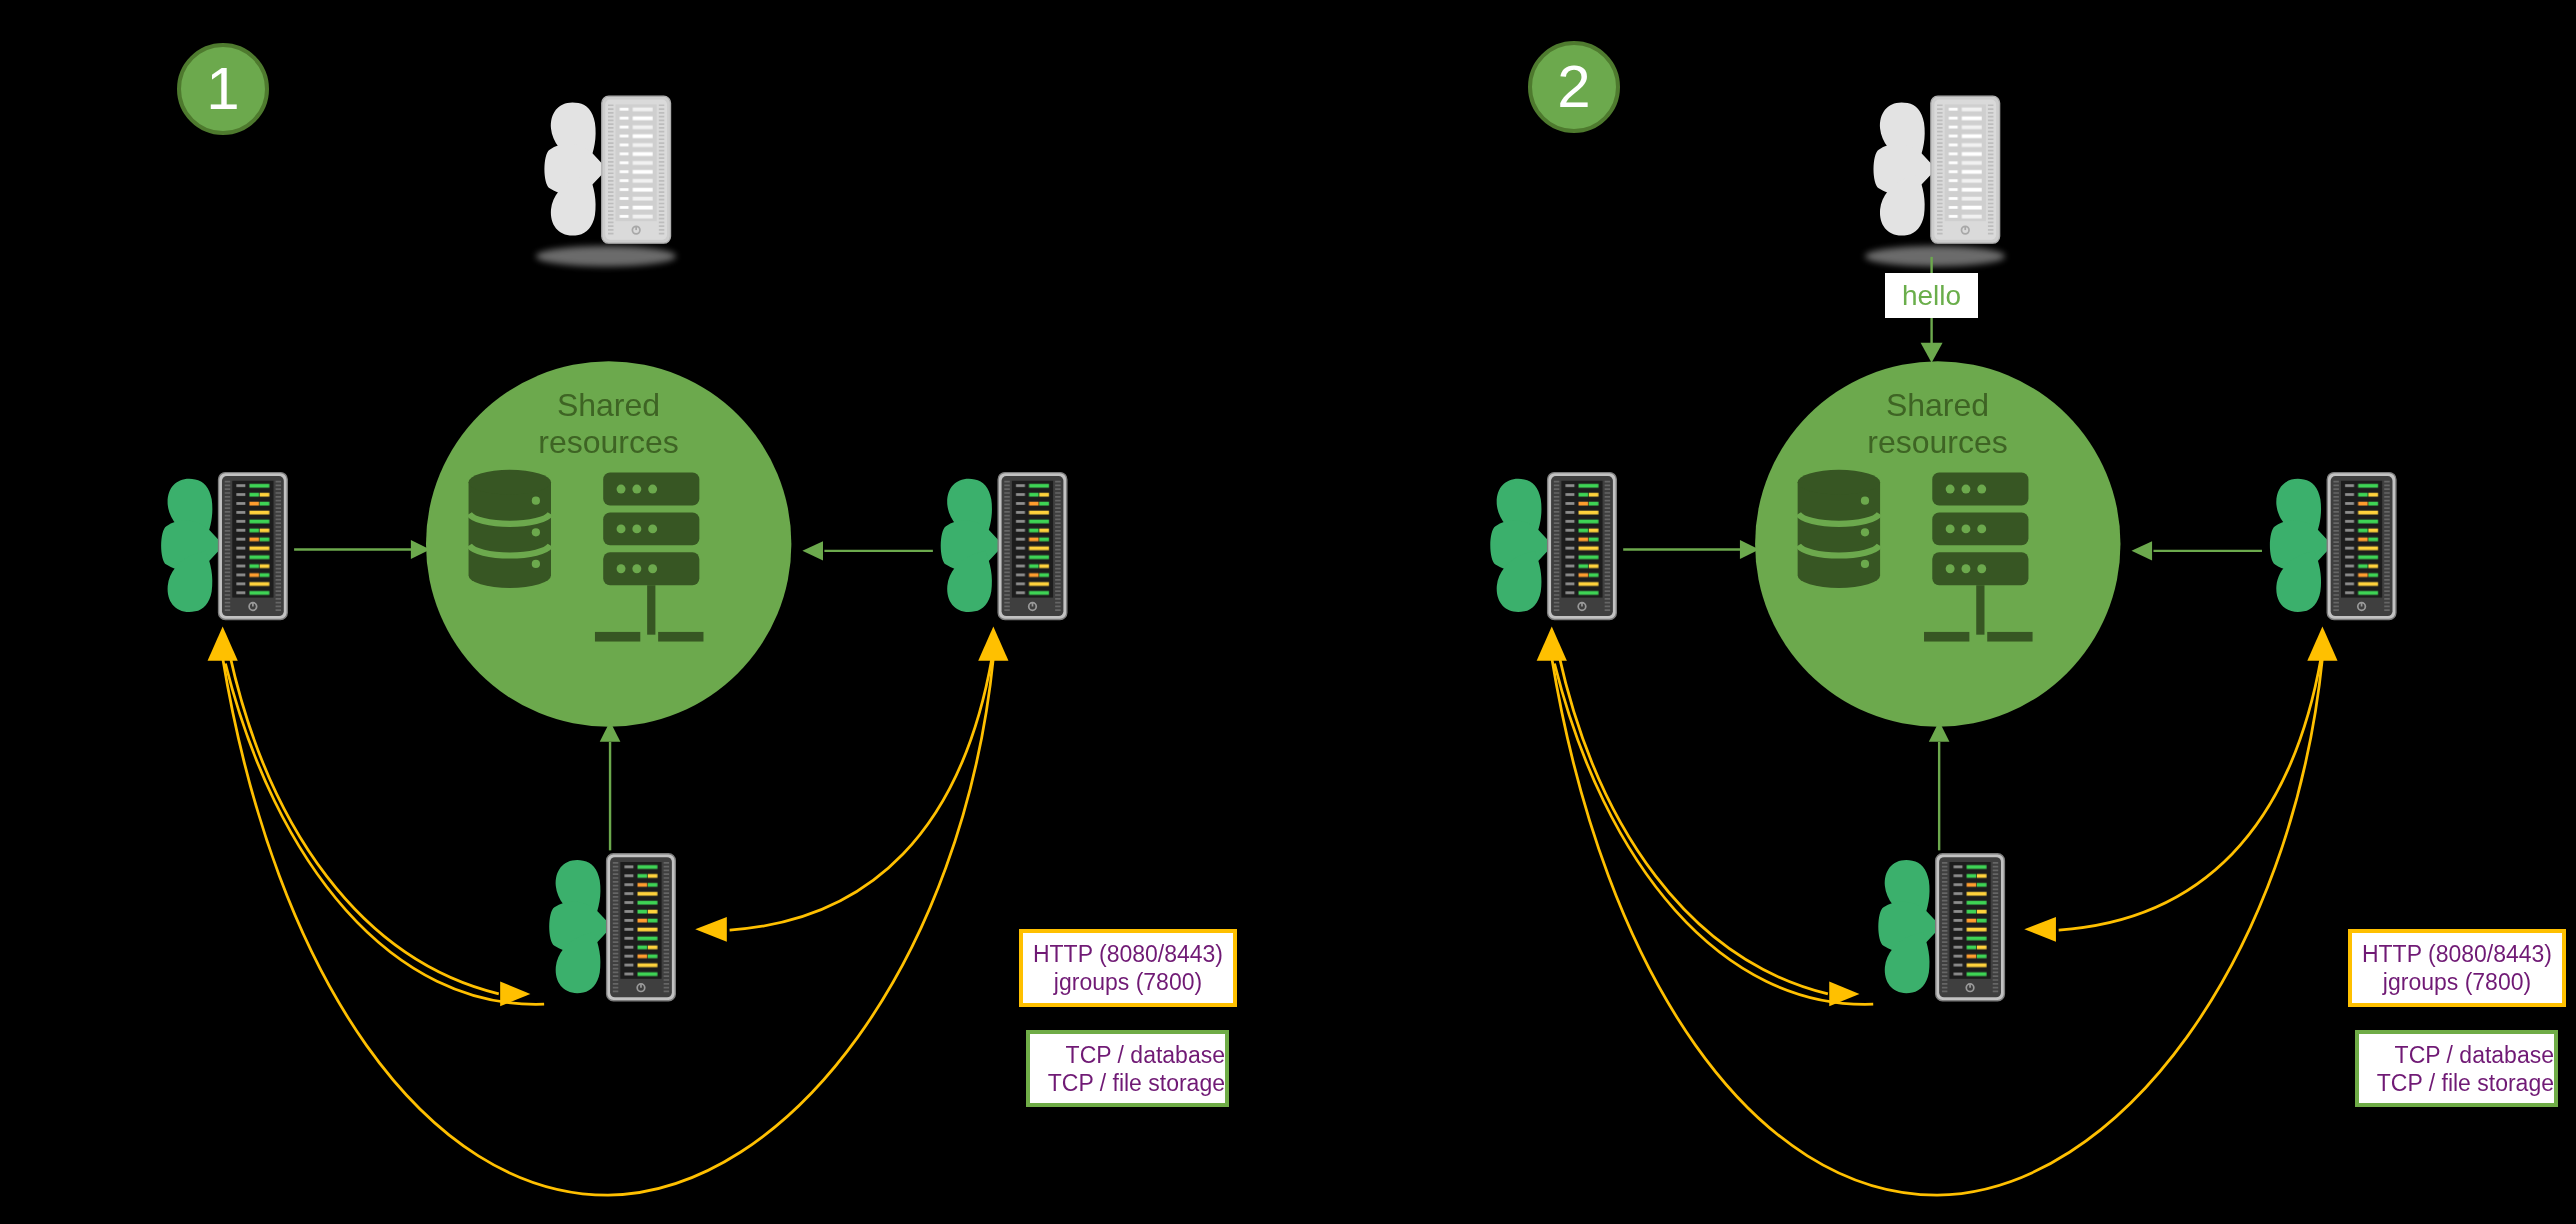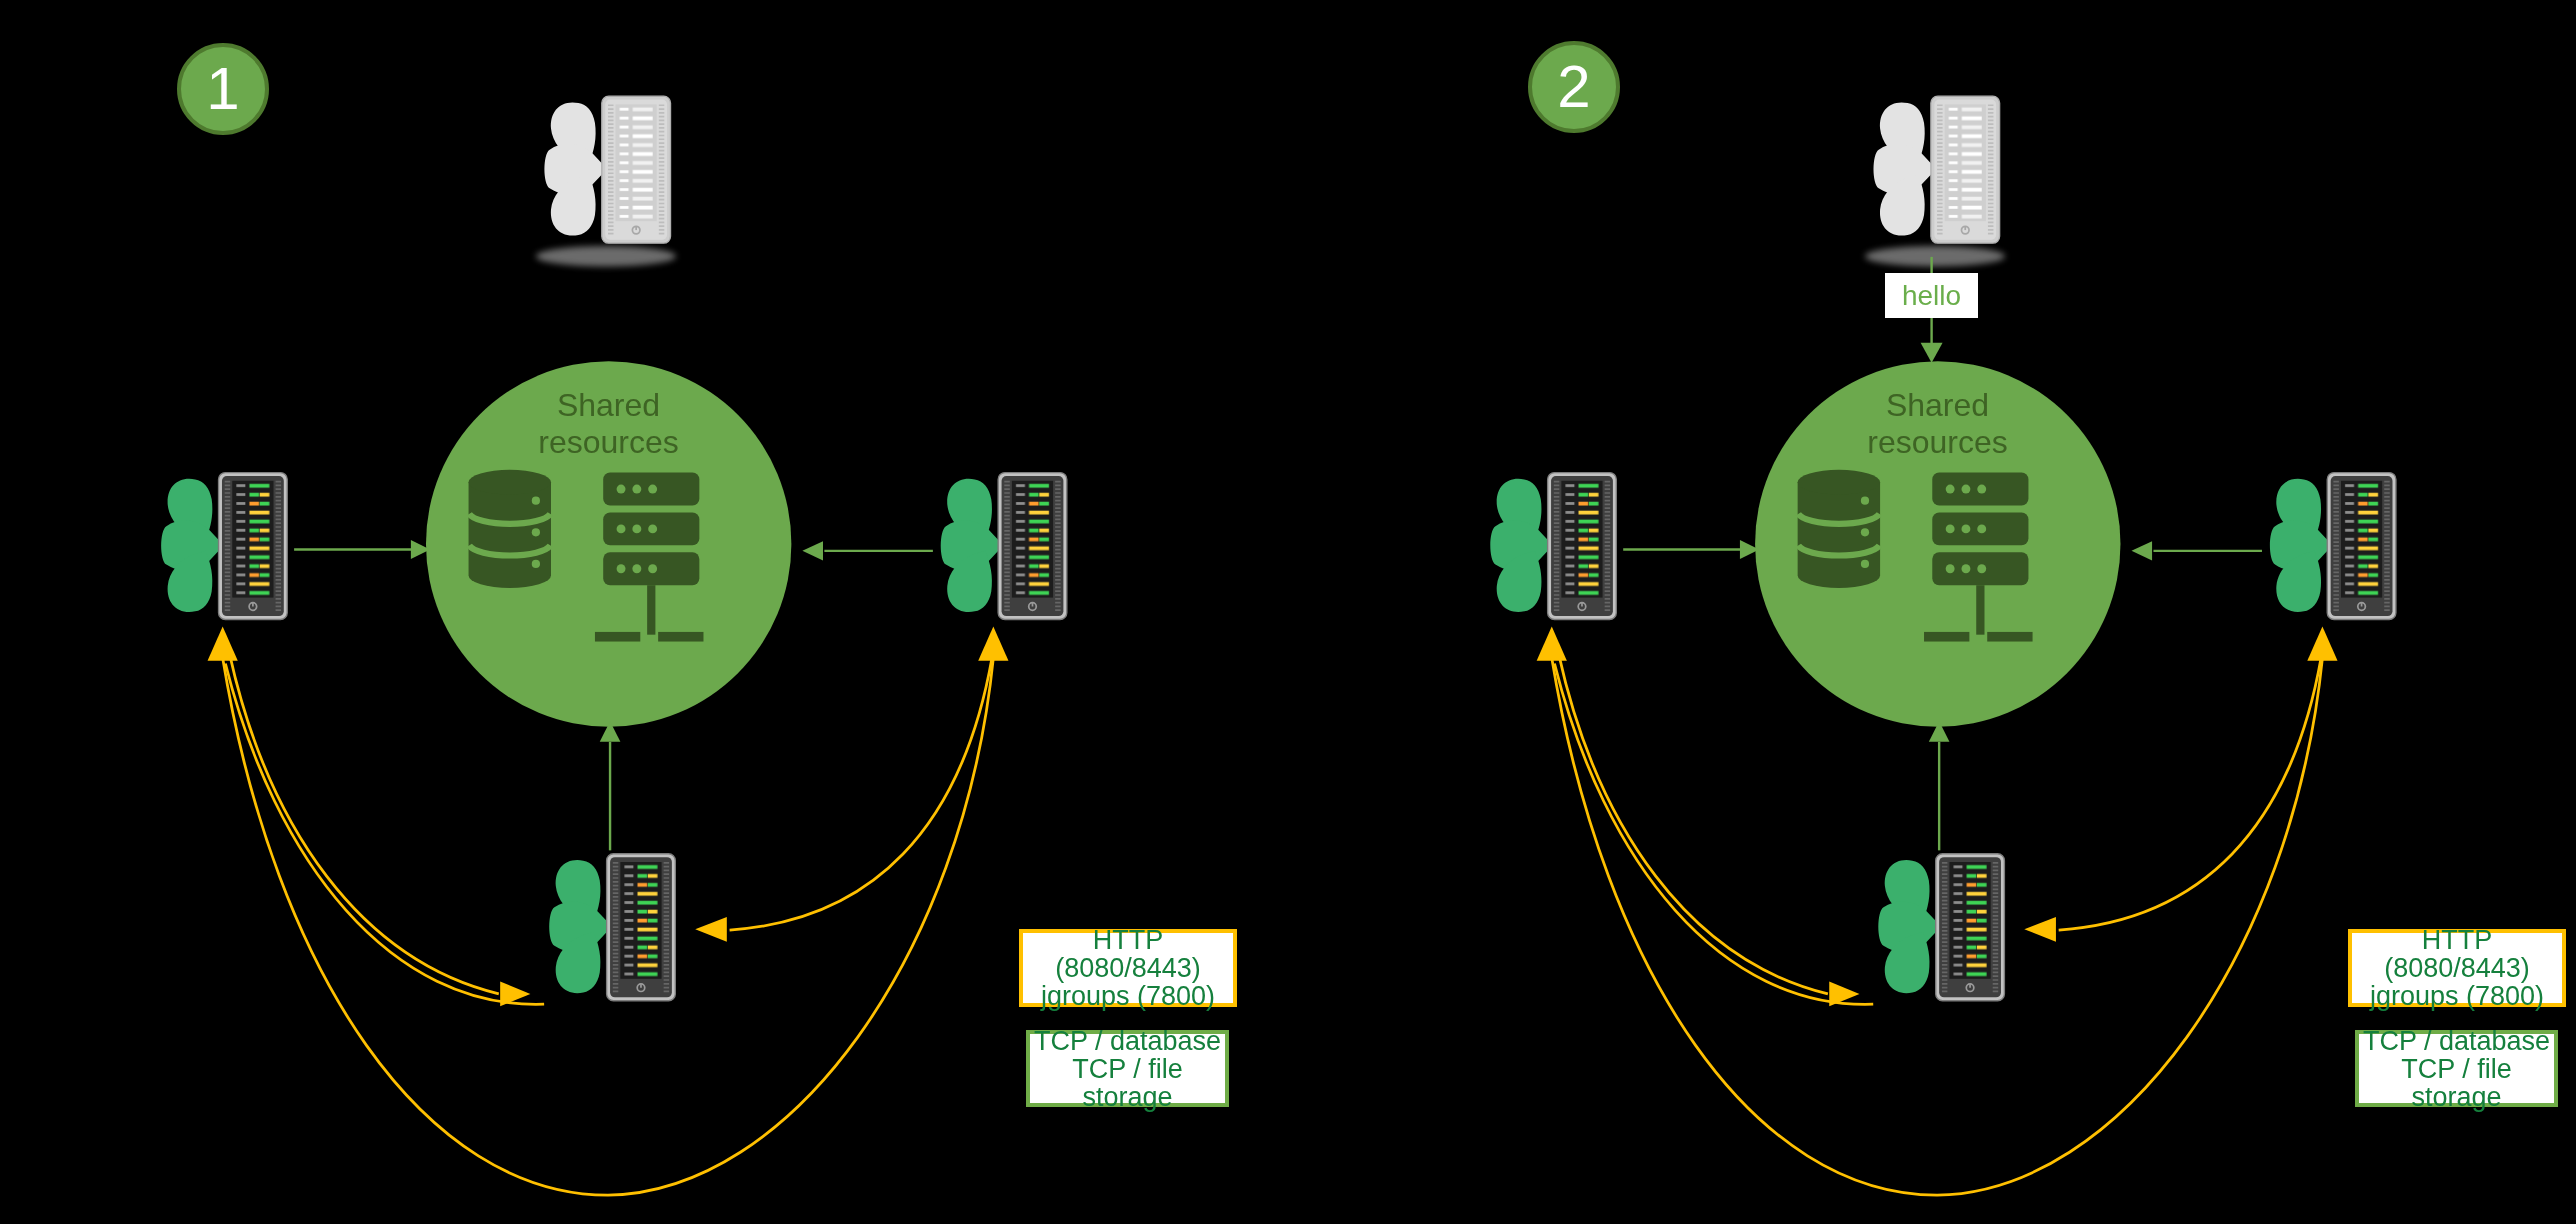--- a/index.html
+++ b/index.html
@@ -34,24 +34,24 @@
   .hello-label{
     position:absolute;left:1885px;top:273px;width:93px;height:45px;
     background:#ffffff;color:#6AAE4B;font-size:28px;
     display:flex;align-items:center;justify-content:center;
   }
 
   
   .legend-box{
     position:absolute;background:#ffffff;box-sizing:border-box;
     display:flex;flex-direction:column;justify-content:center;
-    text-align:center;color:#15803d;font-size:27px;line-height:28px;
+    text-align:center;color:#701a75;font-size:23px;line-height:28px;
   }
   .legend-ports{width:218px;height:78px;border:4.1px solid #FFC000;top:929px;}
-  .legend-protocols{width:203px;height:77px;border:4.1px solid #6FAC47;top:1030px;}
+  .legend-protocols{width:203px;height:77px;border:4.1px solid #6FAC47;top:1030px;text-align:right;}
   .legend-ports.p1{left:1019px;}
   .legend-protocols.p1{left:1026px;}
   .legend-ports.p2{left:2348px;}
   .legend-protocols.p2{left:2355px;}
 </style>
 </head>
 <body>
 
 <div class="stage">
 

